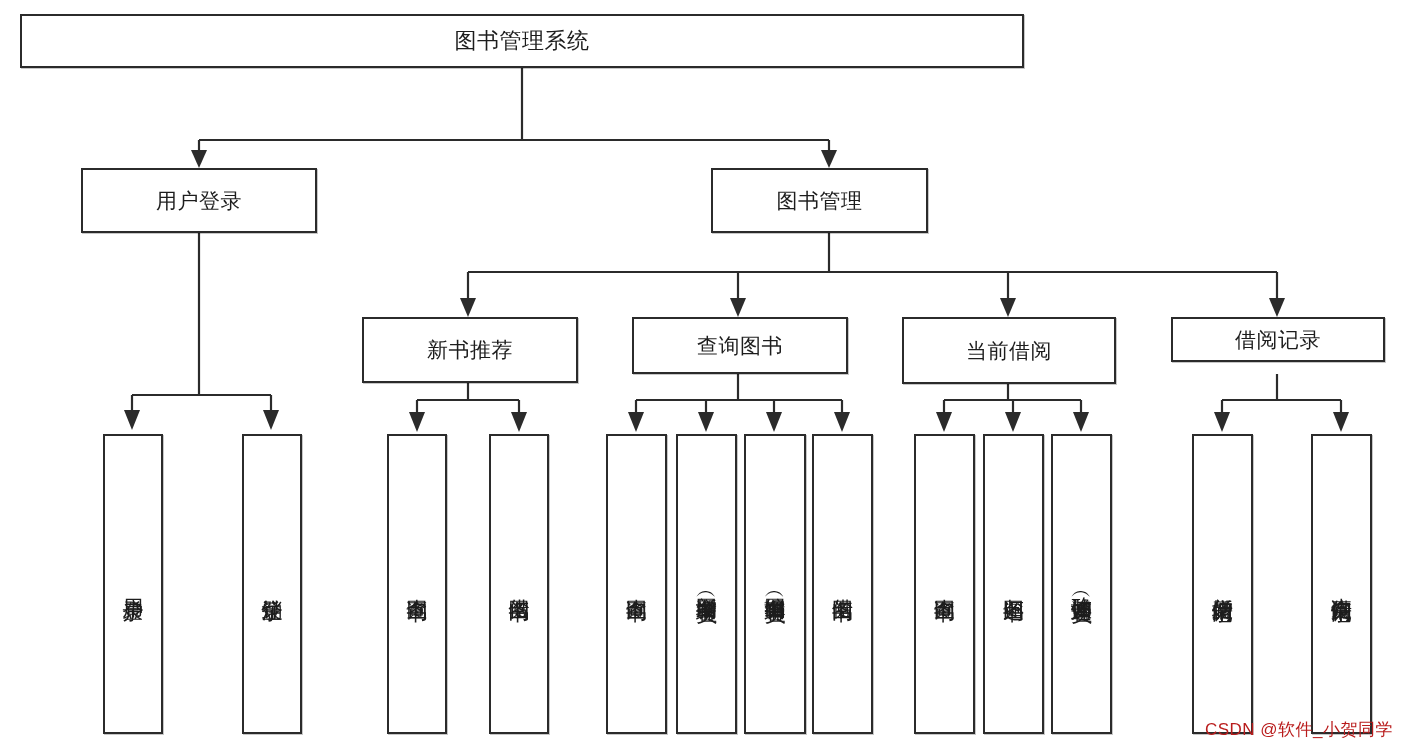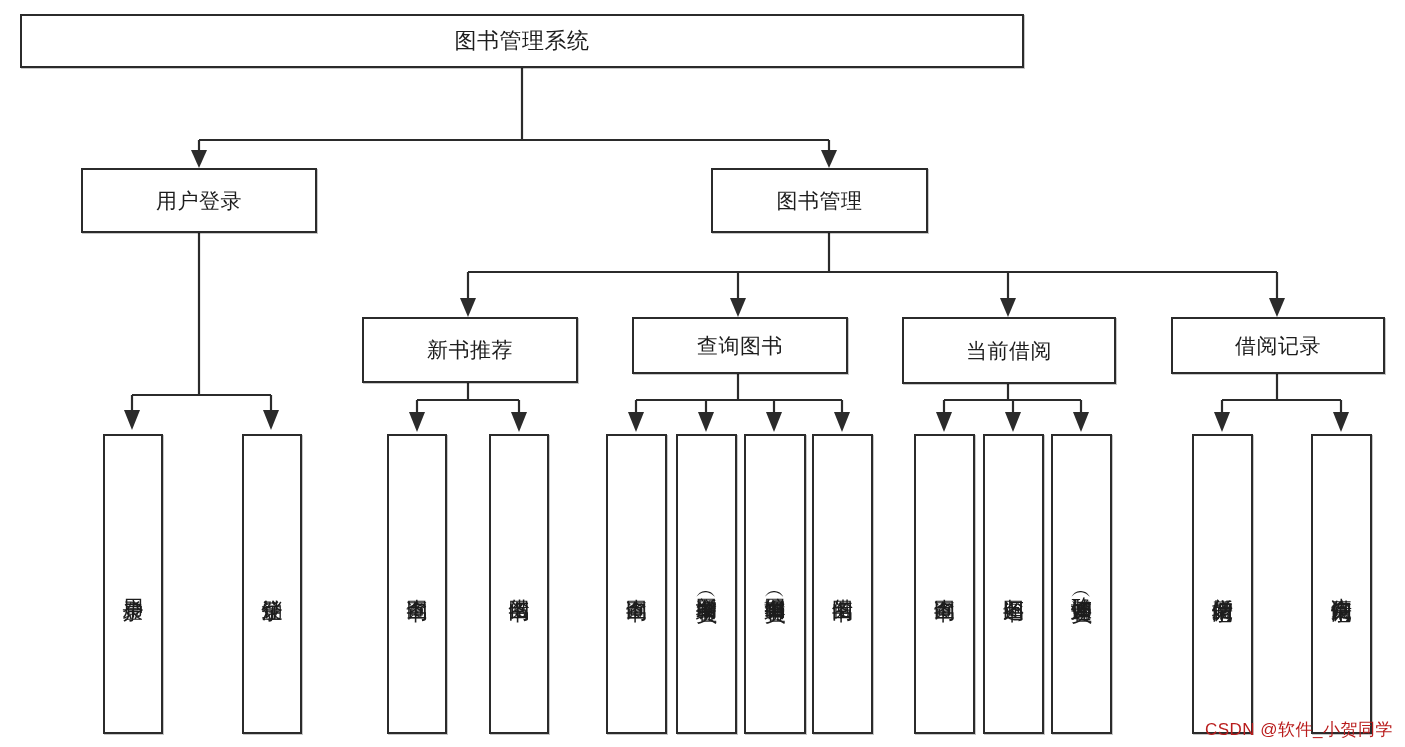--- a/index.html
+++ b/index.html
@@ -147,21 +147,21 @@
   </svg>
 
   <div class="node h root" style="left:20px; top:14px; width:1004px; height:54px;">图书管理系统</div>
 
   <div class="node h" style="left:81px; top:168px; width:236px; height:65px;">用户登录</div>
   <div class="node h" style="left:711px; top:168px; width:217px; height:65px;">图书管理</div>
 
   <div class="node h" style="left:362px; top:317px; width:216px; height:66px;">新书推荐</div>
   <div class="node h" style="left:632px; top:317px; width:216px; height:57px;">查询图书</div>
   <div class="node h" style="left:902px; top:317px; width:214px; height:67px;">当前借阅</div>
-  <div class="node h" style="left:1171px; top:317px; width:214px; height:57px;">借阅记录</div>
+  <div class="node h" style="left:1171px; top:317px; width:214px; height:45px;">借阅记录</div>
 
   <div class="node v" style="left:103px; top:434px; width:60px; height:300px;">
     <span class="vtext">用户登录</span>
   </div>
   <div class="node v" style="left:242px; top:434px; width:60px; height:300px;">
     <span class="vtext">注销登录</span>
   </div>
 
   <div class="node v" style="left:387px; top:434px; width:60px; height:300px;">
     <span class="vtext">查询图书</span>

